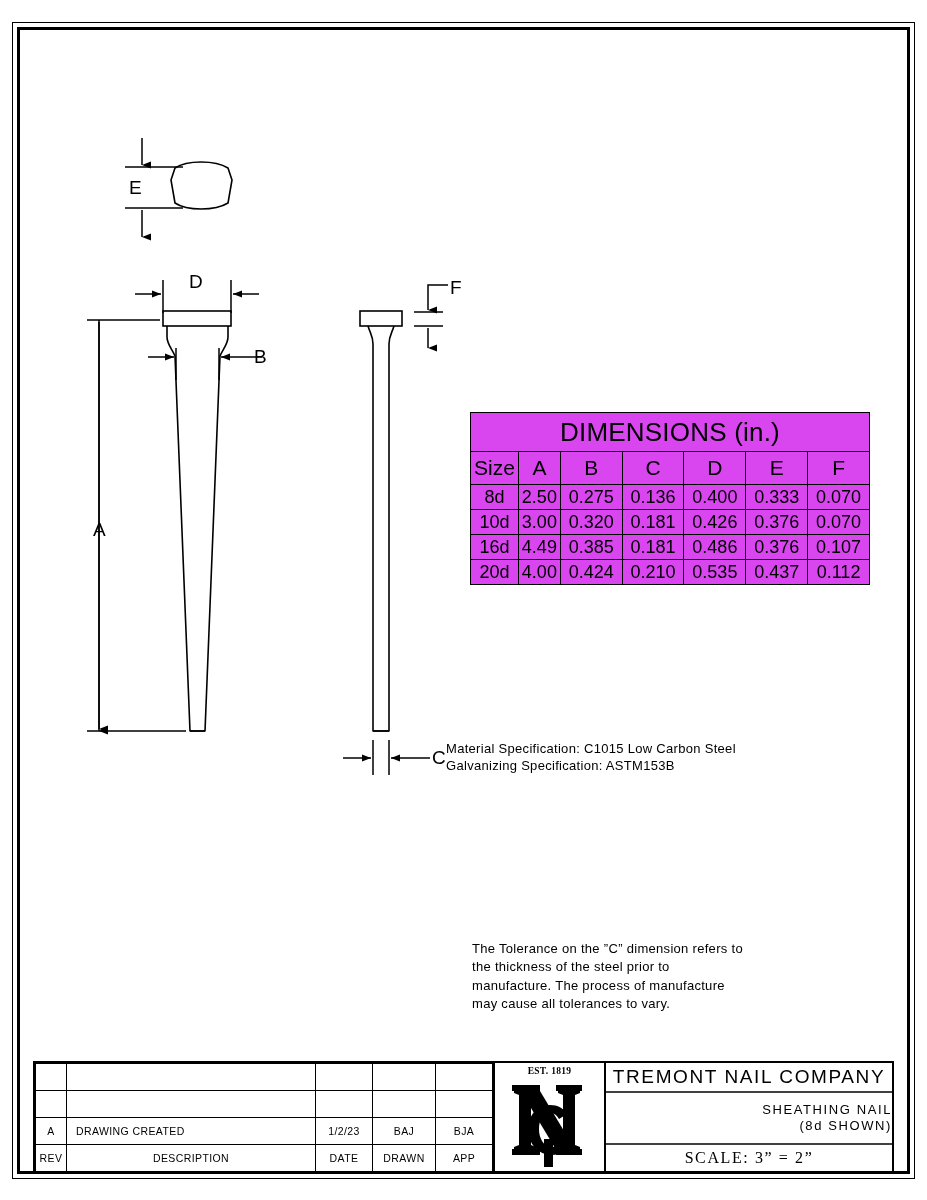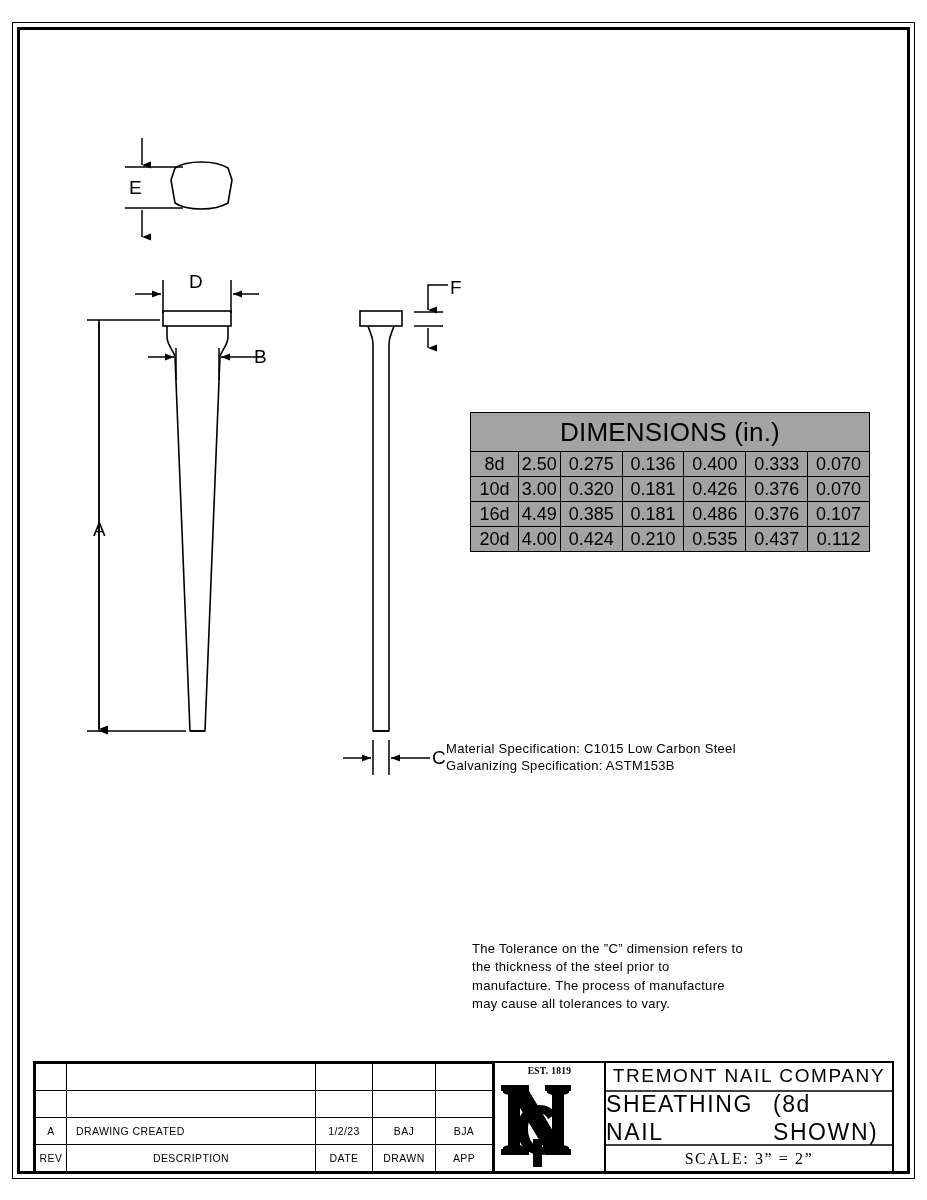--- a/index.html
+++ b/index.html
@@ -59,21 +59,21 @@
     pointer-events: none;
   }
 
   
   #dims-table {
     position: absolute;
     left: 470px;
     top: 412px;
     width: 400px;
     border-collapse: collapse;
-    background: #a3a3a3;
+    background: #d946ef;
     font-family: "Liberation Sans", sans-serif;
   }
   #dims-table td, #dims-table th {
     border: 1.4px solid #000;
     text-align: center;
     padding: 0;
     font-weight: normal;
     color: #000;
   }
   #dims-table .tbl-title {
@@ -138,20 +138,21 @@
   #rev-table td.desc-left { text-align: left; padding-left: 9px; }
 
   #logo-cell {
     width: 113px;
     border-left: 2px solid #000;
     border-right: 2px solid #000;
     box-sizing: border-box;
     position: relative;
     display: flex;
     align-items: center;
+    justify-content: center;
   }
   .logo-est {
     position: absolute;
     top: 3px;
     left: 0;
     width: 100%;
     text-align: center;
     font-family: "Liberation Serif", serif;
     font-weight: bold;
     font-size: 9.5px;
@@ -168,23 +169,24 @@
     display: flex;
     align-items: center;
     justify-content: center;
     color: #000;
     font-family: "Liberation Sans", sans-serif;
     letter-spacing: 1.6px;
   }
   #tb-company { height: 30px; font-size: 19px; }
   #tb-part {
     height: 52px;
-    flex-direction: row;
+    flex-direction: column;
     line-height: 1.22;
-    font-size: 23px;
+    font-size: 13px;
+    align-items: flex-end;
   }
   #tb-scale { height: 29px; font-size: 16px; border-bottom: none; font-family: Liberation Serif, serif; }
 </style>
 </head>
 <body>
 
 <div id="sheet">
 
   <div class="border-outer"></div>
   <div class="border-inner"></div>
@@ -276,20 +278,29 @@
         <col class="c-a">
         <col class="c-rest">
         <col class="c-rest">
       <col class="c-rest">
         <col class="c-rest">
         <col class="c-rest">
     </colgroup>
     <tbody>
       <tr>
         <td class="tbl-title" colspan="7">DIMENSIONS (in.)</td>
+      </tr>
+      <tr class="hdr">
+        <td>Size</td>
+        <td>A</td>
+        <td>B</td>
+        <td>C</td>
+        <td>D</td>
+        <td>E</td>
+        <td>F</td>
       </tr>
       <tr class="body-row">
         <td>8d</td>
         <td>2.50</td>
         <td>0.275</td>
         <td>0.136</td>
         <td>0.400</td>
         <td>0.333</td>
         <td>0.070</td>
       </tr>

